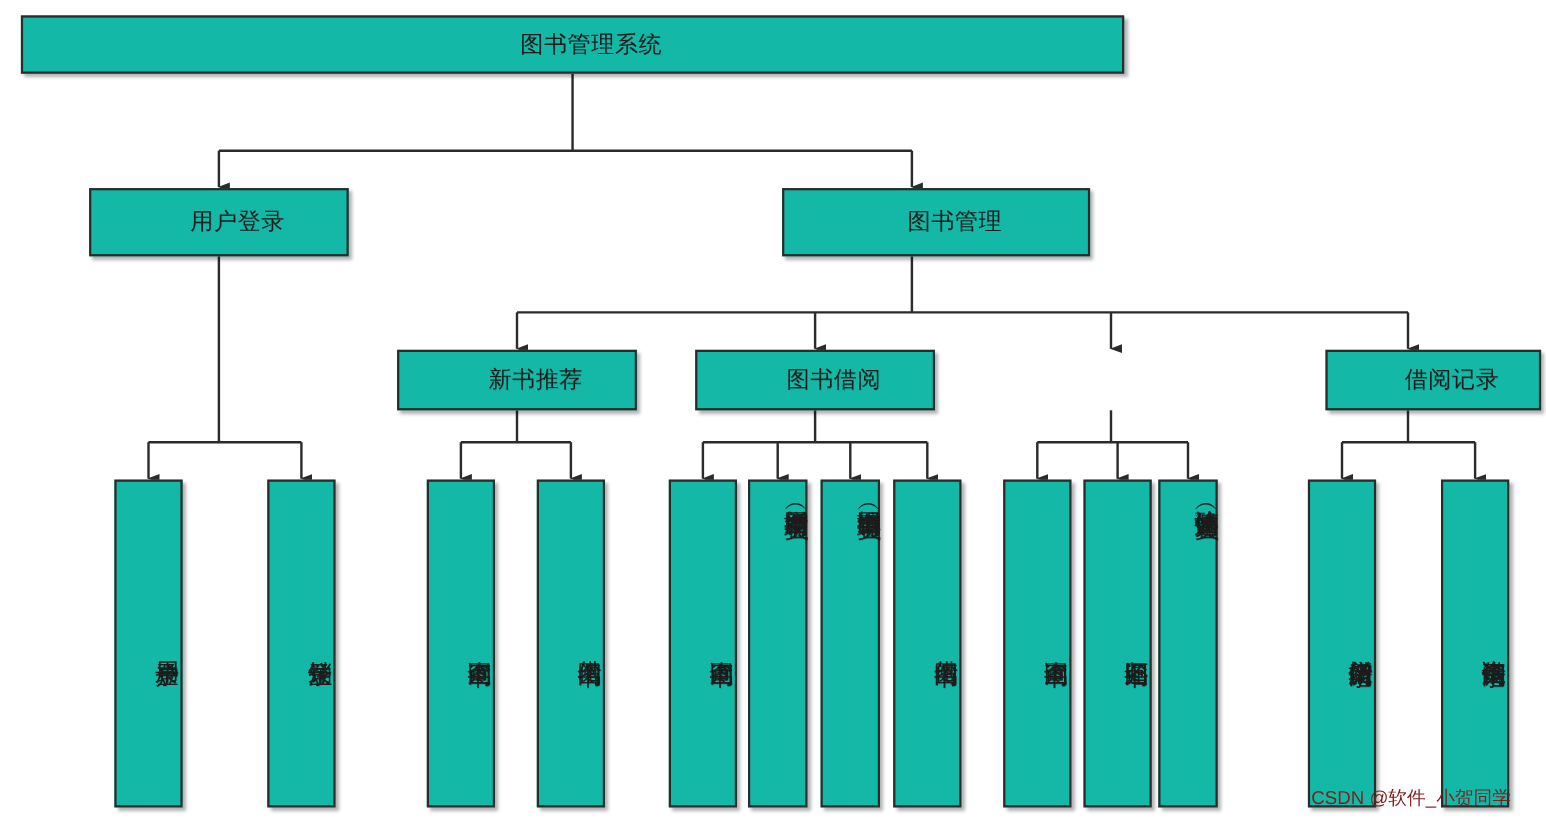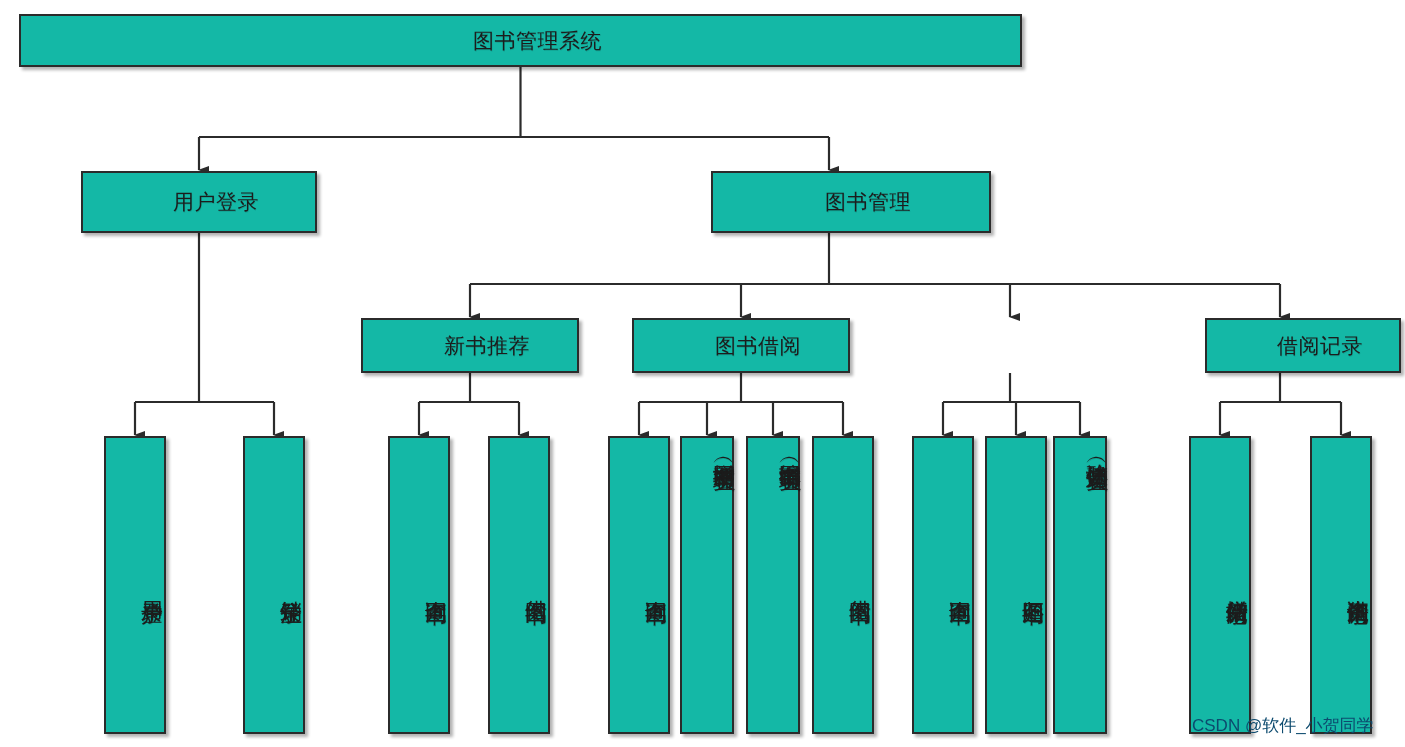--- a/index.html
+++ b/index.html
@@ -60,21 +60,21 @@
     line-height: 1.18;
     letter-spacing: 1px;
     white-space: normal;
   }
   .node-box.vertical.centered {
     align-items: center;
     padding-top: 0;
   }
   .watermark {
     position: absolute;
-    color: #0c4a6e;
+    color: #7f1d1d;
     font-size: 17px;
     white-space: nowrap;
     user-select: none;
   }
 </style>
 </head>
 <body>
 
 <div id="diagram-root">
 

